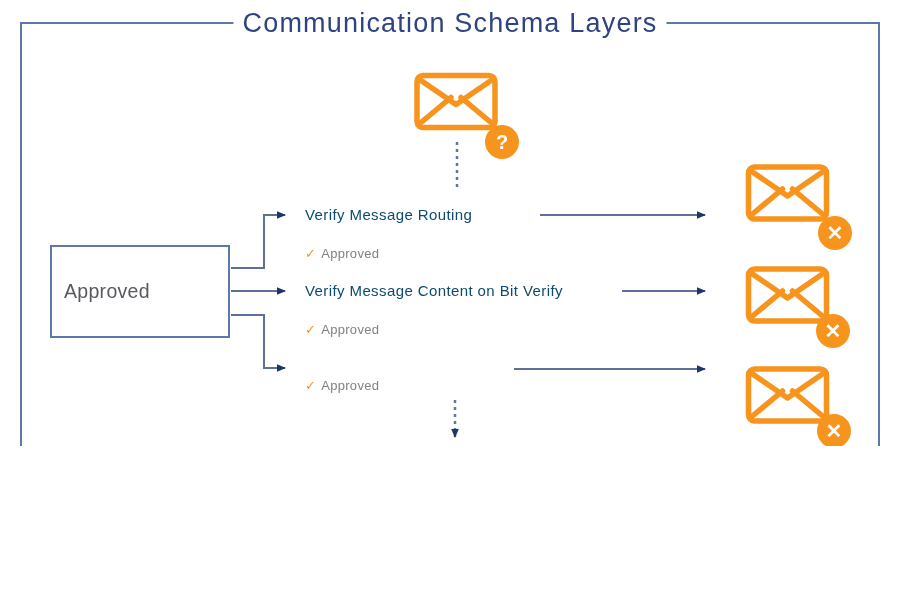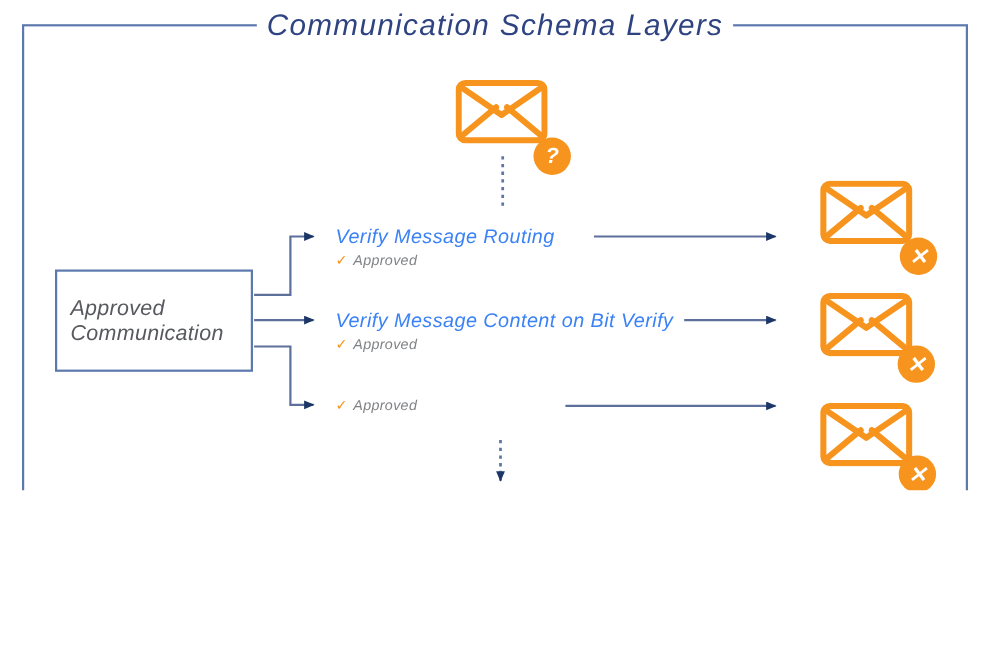--- a/index.html
+++ b/index.html
@@ -1,39 +1,38 @@
 <!DOCTYPE html>
 <html><head>
 <meta charset="utf-8">
 <style>
   html,body{margin:0;padding:0;background:#fff;}
   .canvas{
     position:relative;width:900px;height:446px;background:#fff;overflow:hidden;
     font-family:"Liberation Sans","DejaVu Sans",sans-serif;
-    font-style:italic;
   }
   .frame{
     position:absolute;left:20px;top:22px;width:856px;height:548px;
     border:2px solid var(--slate);
   }
   .title{
     position:absolute;left:50%;top:8px;transform:translateX(-50%);
     background:#fff;padding:0 9px;white-space:nowrap;
     font-size:27px;letter-spacing:1.2px;color:var(--navy);font-weight:400;z-index:5;
   }
   .connectors{position:absolute;left:0;top:0;z-index:1;}
   .source-box{
     position:absolute;left:50px;top:245px;width:180px;height:93px;box-sizing:border-box;
     border:2px solid var(--slate);background:#fff;z-index:2;
     display:flex;flex-direction:column;justify-content:center;padding-left:12px;
     font-size:19.5px;line-height:23px;color:#57595E;letter-spacing:.3px;
   }
   .step{position:absolute;z-index:2;}
-  .step .label{font-size:18px;line-height:22px;color:#3b82f6;letter-spacing:.4px;white-space:nowrap;text-align:right;}
-  .step .status{margin-top:3px;font-size:13px;line-height:16px;color:#808285;letter-spacing:.3px;}
+  .step .label{font-size:15px;line-height:22px;color:#0c4a6e;letter-spacing:.4px;white-space:nowrap;text-align:right;}
+  .step .status{margin-top:20px;font-size:13px;line-height:16px;color:#808285;letter-spacing:.3px;}
   .step .status .check{color:var(--orange);font-weight:bold;margin-right:5px;font-size:13px;}
   .envelope{position:absolute;z-index:3;line-height:0;}
   .badge{
     position:absolute;z-index:4;width:34px;height:34px;border-radius:50%;
     background:var(--orange);color:#fff;display:flex;align-items:center;justify-content:center;
     font-size:20px;font-weight:bold;font-family:"Liberation Sans",sans-serif;
   }
 </style>
 </head>
 <body>
@@ -63,21 +62,20 @@
 
     <path d="M514,369 H705" fill="none" stroke="#5D6F9B" stroke-width="2" marker-end="url(#arrow)"></path>
 
     <path d="M457,142 V191" fill="none" stroke="#5D77A8" stroke-width="2.5" stroke-dasharray="3 4"></path>
 
     <path d="M455,400 V437" fill="none" stroke="#5D77A8" stroke-width="2.5" stroke-dasharray="3 4" marker-end="url(#arrow)"></path>
   </svg>
 
   <div class="source-box">
     <div>Approved</div>
-    <div>Communication</div>
   </div>
 
   <div class="step" style="left:305px;top:204px;">
     <div class="label">Verify Message Routing</div>
     <div class="status"><span class="check">✓</span><span>Approved</span></div>
   </div>
 
   <div class="step" style="left:305px;top:280px;">
     <div class="label">Verify Message Content on Bit Verify</div>
     <div class="status"><span class="check">✓</span><span>Approved</span></div>

